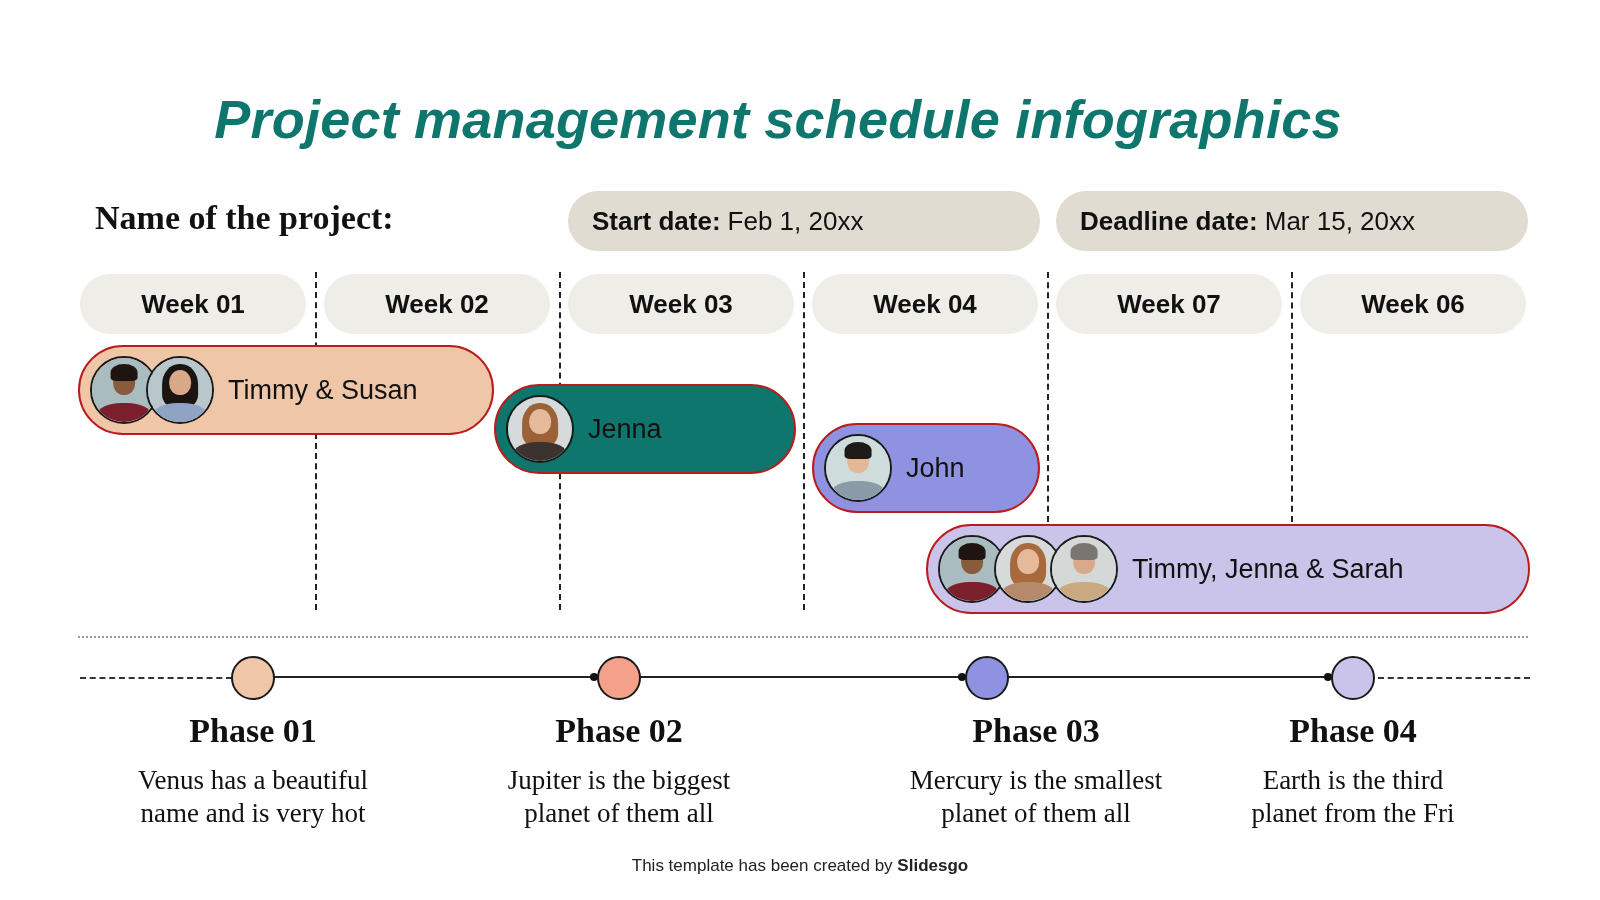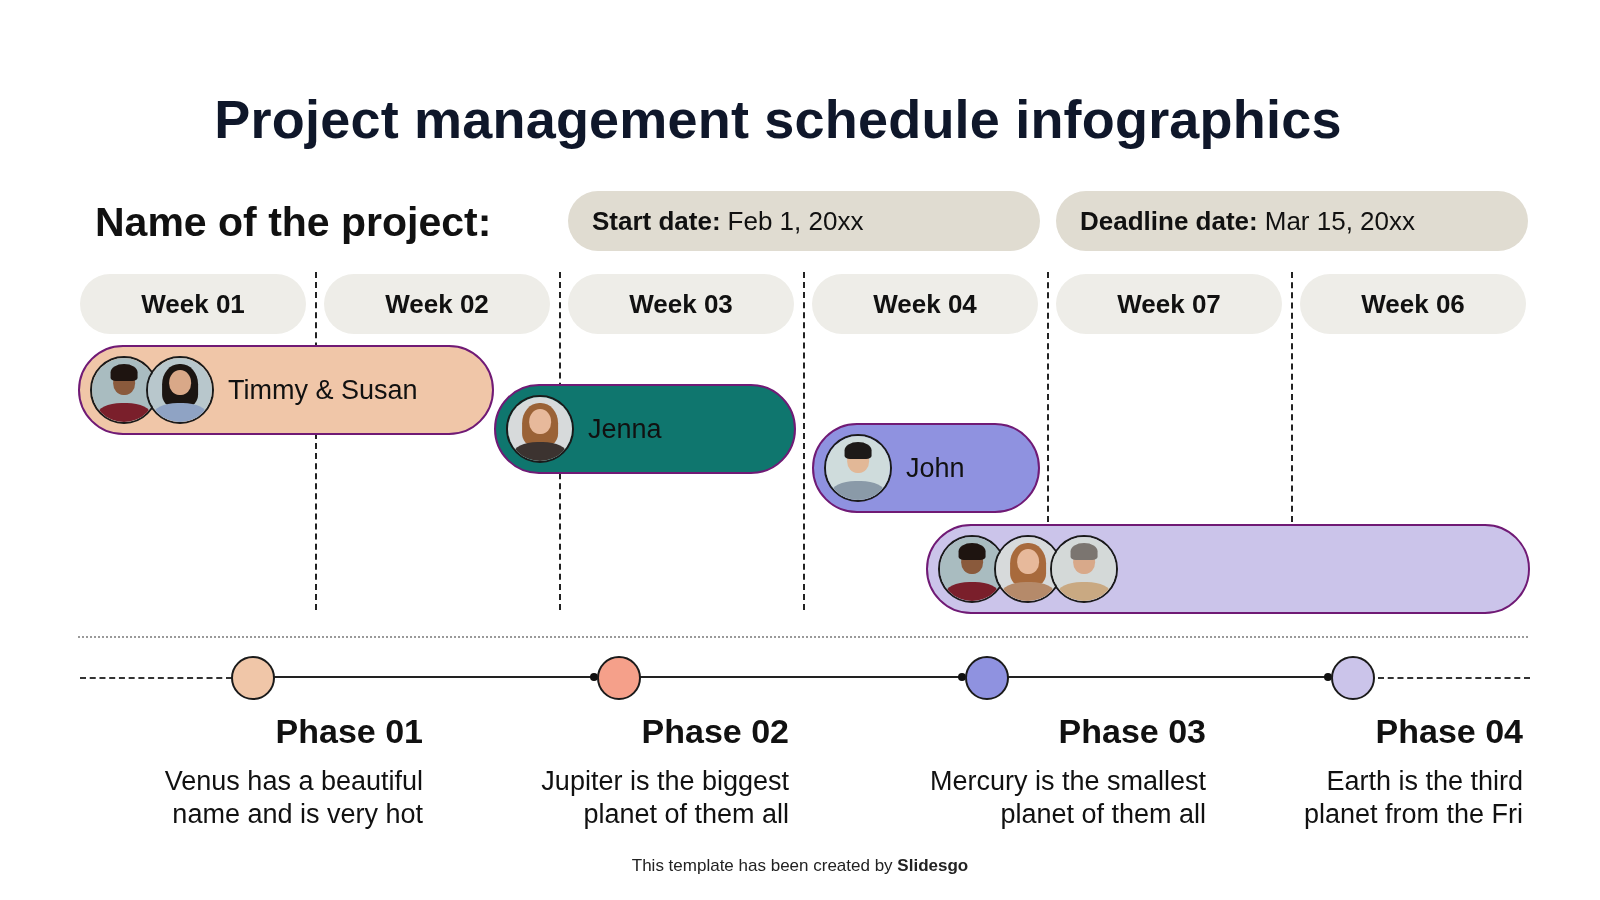--- a/index.html
+++ b/index.html
@@ -1,25 +1,25 @@
 <!DOCTYPE html>
 <html><head>
 <meta charset="utf-8">
 <style>
   * { box-sizing: border-box; margin: 0; padding: 0; }
   html, body { width: 1600px; height: 900px; background: #ffffff; overflow: hidden; }
   body { font-family: "Liberation Sans", "DejaVu Sans", sans-serif; color: #111; position: relative; }
 
   .title {
     position: absolute; left: 0; top: 88px; width: 1556px; text-align: center;
-    font-size: 54px; font-weight: 700; letter-spacing: 0.2px; color: #0f172a;
+    font-size: 54px; font-weight: 700; letter-spacing: 0.2px; color: #0f766e; font-style: italic;
   }
 
   .project-label {
-    position: absolute; left: 95px; top: 199px; font-size: 41px; font-weight: 600; color: #111;
+    position: absolute; left: 95px; top: 199px; font-size: 34px; font-weight: 600; color: #111; font-family: Liberation Serif, serif;
   }
 
   .date-pill {
     position: absolute; top: 191px; height: 60px; border-radius: 30px;
     background: #e0dcd1; display: flex; align-items: center; padding-left: 24px;
     font-size: 26px; color: #111;
   }
   .date-pill .k { font-weight: 700; margin-right: 7px; }
   .date-pill.start { left: 568px; width: 472px; }
   .date-pill.deadline { left: 1056px; width: 472px; }
@@ -29,21 +29,21 @@
     background: #eeede8; display: flex; align-items: center; justify-content: center;
     font-size: 26px; font-weight: 700; color: #111;
   }
 
   .vdash {
     position: absolute; top: 272px; width: 0; height: 338px;
     border-left: 2px dashed #222;
   }
 
   .bar {
-    position: absolute; height: 90px; border-radius: 45px; border: 2px solid #701a75;
+    position: absolute; height: 90px; border-radius: 45px; border: 2px solid #b91c1c;
     display: flex; align-items: center; padding-left: 10px;
   }
   .bar .label { font-size: 27px; color: #111; margin-left: 14px; white-space: nowrap; }
   .avatars { display: flex; align-items: center; }
   .avatar {
     width: 68px; height: 68px; border-radius: 50%; border: 2px solid #1a1a1a;
     position: relative; overflow: hidden; flex: none;
   }
   .avatar + .avatar { margin-left: -12px; }
   .avatar .bg { position: absolute; inset: 0; }
@@ -64,21 +64,21 @@
   }
   .node {
     position: absolute; top: 656px; width: 44px; height: 44px; border-radius: 50%;
     border: 2px solid #1a1a1a;
   }
   .node-dot {
     position: absolute; top: 673px; width: 8px; height: 8px; border-radius: 50%; background: #111;
   }
 
   .phase {
-    position: absolute; top: 712px; width: 340px; text-align: right;
+    position: absolute; top: 712px; width: 340px; text-align: center; font-family: Liberation Serif, serif;
   }
   .phase .ph-title { font-size: 34px; font-weight: 700; color: #111; margin-bottom: 14px; }
   .phase .ph-desc { font-size: 27px; line-height: 33px; color: #111; }
 
   .credit {
     position: absolute; left: 0; top: 856px; width: 1600px; text-align: center; font-size: 17px; color: #222;
   }
   .credit b { font-weight: 700; }
 </style>
 </head>
@@ -166,20 +166,21 @@
       <div class="body" style="background:#b58a6a"></div>
       <div class="head" style="background:#e7b99b"></div>
     </div>
     <div class="avatar">
       <div class="bg" style="background:#d4d9d8"></div>
       <div class="body" style="background:#c9a982"></div>
       <div class="head" style="background:#d8a98a"></div>
       <div class="hair" style="background:#7b7570"></div>
     </div>
   </div>
+  <span class="label">Timmy, Jenna &amp; Sarah</span>
 </div>
 
 <div class="hline-dots"></div>
 
 <div class="timeline-dash" style="left:80px; width:152px;"></div>
 <div class="timeline-solid" style="left:274px; width:1052px;"></div>
 <div class="timeline-dash" style="left:1378px; width:152px;"></div>
 
 <div class="node-dot" style="left:590px;"></div>
 <div class="node-dot" style="left:958px;"></div>

